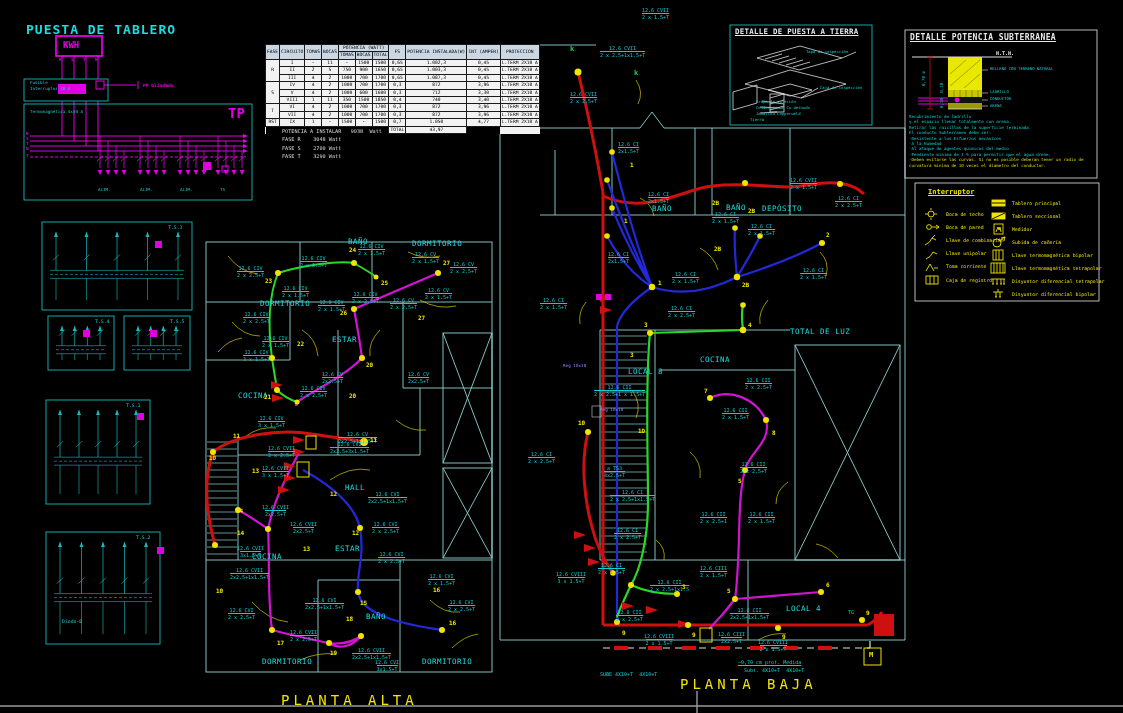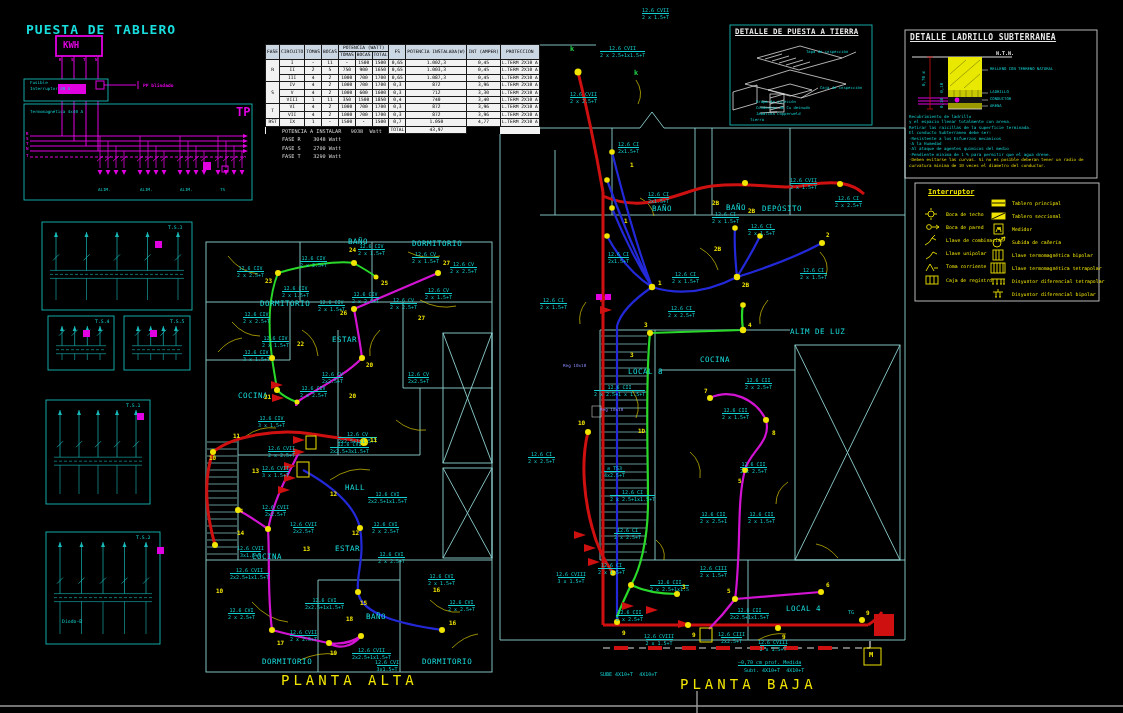--- a/index.html
+++ b/index.html
@@ -425,28 +425,28 @@
 
     <rect x="915" y="183" width="184" height="118" fill="none" stroke="#cccccc" stroke-width="0.9"></rect>
 
     <g stroke="#9a9a9a" stroke-width="1.4">
       <line x1="0" y1="706" x2="1123" y2="706"></line>
       <line x1="697" y1="691" x2="697" y2="713"></line>
     </g>
   </svg>
 
   <span class="t-esquema" style="left:26px;top:22px">PUESTA DE TABLERO</span>
-  <span class="t-plan" style="left:281px;top:672px">PLANTA ALTA</span>
+  <span class="t-plan" style="left:281px;top:692px">PLANTA ALTA</span>
   <span class="t-plan" style="left:680px;top:676px">PLANTA BAJA</span>
   <span class="t-det" style="left:735px;top:27px">DETALLE DE PUESTA A TIERRA</span>
-  <span class="t-det2" style="left:910px;top:33px">DETALLE LADRILLO SUBTERRANEA</span>
+  <span class="t-det2" style="left:910px;top:33px">DETALLE POTENCIA SUBTERRANEA</span>
   <span class="t-ref" style="left:928px;top:188px">Interruptor</span>
   <span class="ntn" style="left:996px;top:50px">N.T.N.</span>
   <span class="lbl esqm2" style="left:63px;top:41px;font-size:9px">KWH</span>
-  <span class="lbl esqm2" style="left:236px;top:106px;font-size:12px">TP</span>
+  <span class="lbl esqm2" style="left:228px;top:106px;font-size:14px">TP</span>
   <span class="lbl rot" style="left:922px;top:86px">0,70 m</span>
   <span class="lbl rot" style="left:940px;top:108px">0,10  0,10</span>
 
   <table id="load-table">
       <thead>
         <tr>
           <th colspan="1" rowspan="2">FASE</th>
           <th colspan="1" rowspan="2">CIRCUITO</th>
           <th colspan="1" rowspan="2">TOMAS</th>
           <th colspan="1" rowspan="2">BOCAS</th>
@@ -695,21 +695,21 @@
     <div class="lbl nodenum" style="left: 237px; top: 530px;">14</div>
     <div class="lbl nodenum" style="left: 360px; top: 600px;">15</div>
     <div class="lbl nodenum" style="left: 433px; top: 587px;">16</div>
     <div class="lbl nodenum" style="left: 449px; top: 620px;">16</div>
     <div class="lbl nodenum" style="left: 277px; top: 640px;">17</div>
     <div class="lbl nodenum" style="left: 346px; top: 616px;">18</div>
     <div class="lbl nodenum" style="left: 330px; top: 650px;">19</div>
     <div class="lbl room" style="left: 652px; top: 205px;">BAÑO</div>
     <div class="lbl room" style="left: 726px; top: 204px;">BAÑO</div>
     <div class="lbl room" style="left: 762px; top: 205px;">DEPÓSITO</div>
-    <div class="lbl room" style="left: 790px; top: 328px;">ALIM DE LUZ</div>
+    <div class="lbl room" style="left: 790px; top: 328px;">TOTAL DE LUZ</div>
     <div class="lbl room" style="left: 700px; top: 356px;">COCINA</div>
     <div class="lbl room" style="left: 628px; top: 368px;">LOCAL 8</div>
     <div class="lbl room" style="left: 786px; top: 605px;">LOCAL 4</div>
     <div class="lbl cable" style="left: 642px; top: 8px;"><span>12.6 CVII</span><span class="den">2 x 1.5+T</span></div>
     <div class="lbl cable" style="left: 600px; top: 46px;"><span>12.6 CVII</span><span class="den">2 x 2.5+1x1.5+T</span></div>
     <div class="lbl cable" style="left: 570px; top: 92px;"><span>12.6 CVII</span><span class="den">2 x 2.5+T</span></div>
     <div class="lbl cable" style="left: 790px; top: 178px;"><span>12.6 CVII</span><span class="den">2 x 1.5+T</span></div>
     <div class="lbl cable" style="left: 618px; top: 142px;"><span>12.6 CI</span><span class="den">2x1.5+T</span></div>
     <div class="lbl cable" style="left: 648px; top: 192px;"><span>12.6 CI</span><span class="den">2x1.5+T</span></div>
     <div class="lbl cable" style="left: 608px; top: 252px;"><span>12.6 CI</span><span class="den">2x1.5+T</span></div>

